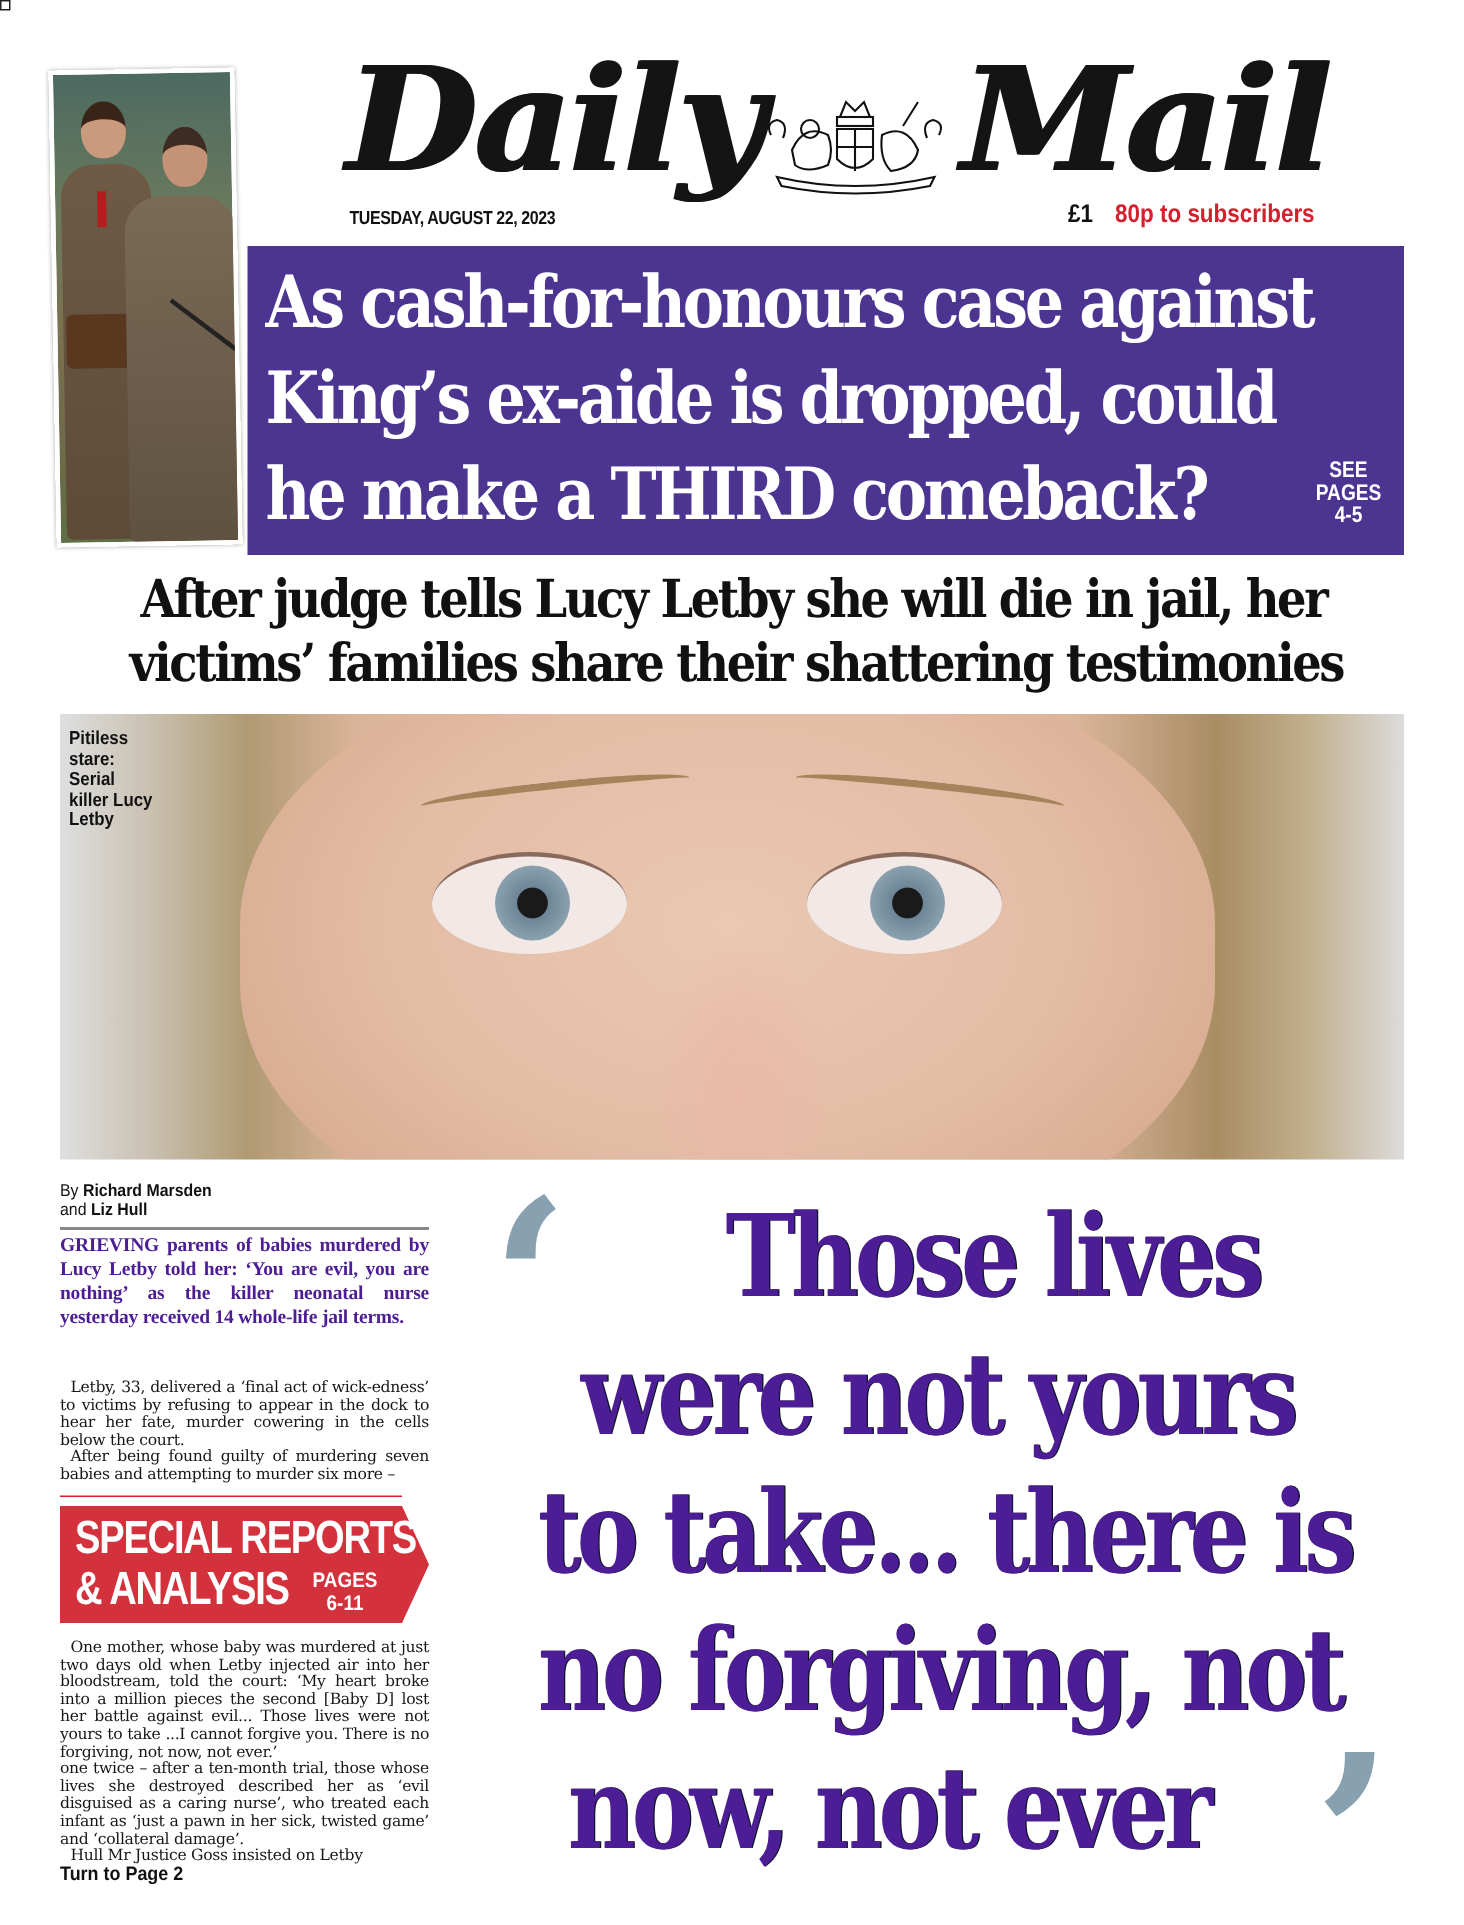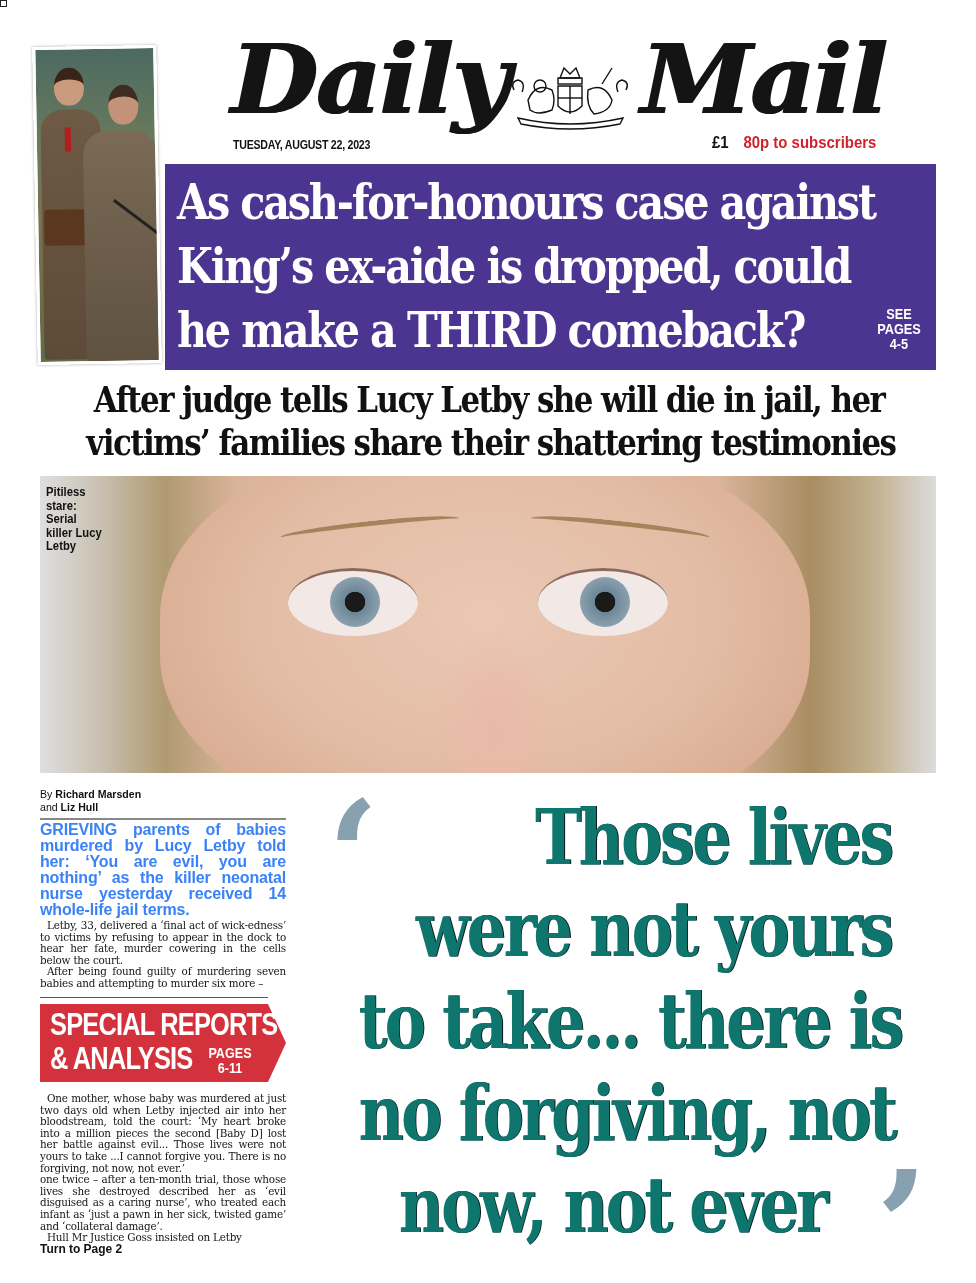--- a/index.html
+++ b/index.html
@@ -50,40 +50,40 @@
   .main-photo .eye.l { left: 248px; }
   .main-photo .eye.r { left: 498px; }
   .main-photo .iris { position: absolute; top: 6px; left: 42px; width: 50px; height: 50px; border-radius: 50%; background: radial-gradient(circle, #1a1a1a 0 28%, #6d8798 30%, #8aa0ae 70%, #4d6474 100%); }
   .main-photo .nose { position: absolute; left: 395px; top: 150px; width: 120px; height: 150px; border-radius: 45% 45% 30% 30%; background: radial-gradient(ellipse at 50% 70%, #eab9a8 0%, rgba(226,181,164,0) 70%); }
   .caption { position: absolute; left: 6px; top: 10px; width: 70px; font-family: "Liberation Sans", sans-serif; font-weight: bold; font-size: 12.5px; line-height: 13.5px; color: #111; transform: scaleX(0.9); transform-origin: left; }
 
   
   .byline { position: absolute; left: 40px; top: 788px; font-family: "Liberation Sans", sans-serif; font-size: 11.5px; line-height: 13px; color: #111; transform: scaleX(0.92); transform-origin: left; }
   .byline b { font-weight: bold; }
   .byline-rule { position: absolute; left: 40px; top: 818px; width: 246px; height: 2px; background: #888; }
-  .lede { position: absolute; left: 40px; top: 822px; width: 246px; font-family: Liberation Sans, sans-serif; font-weight: bold; font-size: 16px; line-height: 16px; text-align: justify; text-align-last: left; color: #3b82f6; letter-spacing: -0.15px; }
+  .lede { position: absolute; left: 40px; top: 822px; width: 246px; font-family: Liberation Serif, serif; font-weight: bold; font-size: 13px; line-height: 16px; text-align: justify; text-align-last: left; color: #4c1d95; letter-spacing: -0.15px; }
   .body-text { position: absolute; left: 40px; width: 246px; font-family: "DejaVu Serif", serif; font-size: 10.4px; line-height: 11.6px; text-align: justify; color: #151515; letter-spacing: -0.2px; }
   .body-text p { text-indent: 7px; }
   .body1 { top: 920px; }
   .red-rule { position: absolute; left: 40px; top: 997px; width: 228px; height: 1px; background: #d3202c; }
 
   .special-banner { position: absolute; left: 40px; top: 1004px; width: 246px; height: 67px; }
   .special-banner svg { position: absolute; left: 0; top: 0; }
   .special-line1 { position: absolute; left: 10px; top: 4px; color: #fff; font-family: "Liberation Sans", sans-serif; font-weight: bold; font-size: 31px; line-height: 34px; letter-spacing: -1px; transform: scaleX(0.82); transform-origin: left; white-space: nowrap; }
   .special-line2 { position: absolute; left: 10px; top: 38px; color: #fff; font-family: "Liberation Sans", sans-serif; font-weight: bold; font-size: 31px; line-height: 34px; letter-spacing: -1px; transform: scaleX(0.82); transform-origin: left; white-space: nowrap; }
   .special-pages { position: absolute; left: 160px; top: 42px; width: 60px; color: #fff; font-family: "Liberation Sans", sans-serif; font-weight: bold; font-size: 14px; line-height: 15px; text-align: center; transform: scaleX(0.9); }
 
   .body2 { top: 1093px; }
   .turn-page { position: absolute; left: 40px; top: 1241px; font-family: "Liberation Sans", sans-serif; font-weight: bold; font-size: 13px; color: #111; transform: scaleX(0.92); transform-origin: left; }
 
   
   .quote-mark { position: absolute; font-family: "DejaVu Serif", serif; font-weight: bold; color: #88a1b1; font-size: 150px; line-height: 150px; }
   .quote-open { left: 327px; top: 780px; }
   .quote-close { left: 876px; top: 1150px; }
-  .pull-quote { position: absolute; left: 300px; top: 792px; width: 650px; text-align: right; font-family: "DejaVu Serif", serif; font-weight: 900; color: #0f766e; font-size: 76px; line-height: 92px; letter-spacing: -3.5px; }
+  .pull-quote { position: absolute; left: 300px; top: 792px; width: 650px; text-align: center; font-family: "DejaVu Serif", serif; font-weight: 900; color: #4c1d95; font-size: 76px; line-height: 92px; letter-spacing: -3.5px; }
   .pull-quote .ln { display: block; white-space: nowrap; transform: scaleX(0.82); transform-origin: center; text-shadow: 1px 0 0 #0c1620; }
   .pull-quote .ln0 { padding-left: 90px; }
   .pull-quote .ln4 { padding-right: 80px; }
 </style>
 </head>
 <body>
 
 <div class="corner-mark"></div>
 
 <div class="masthead-title masthead-daily">Daily</div>

